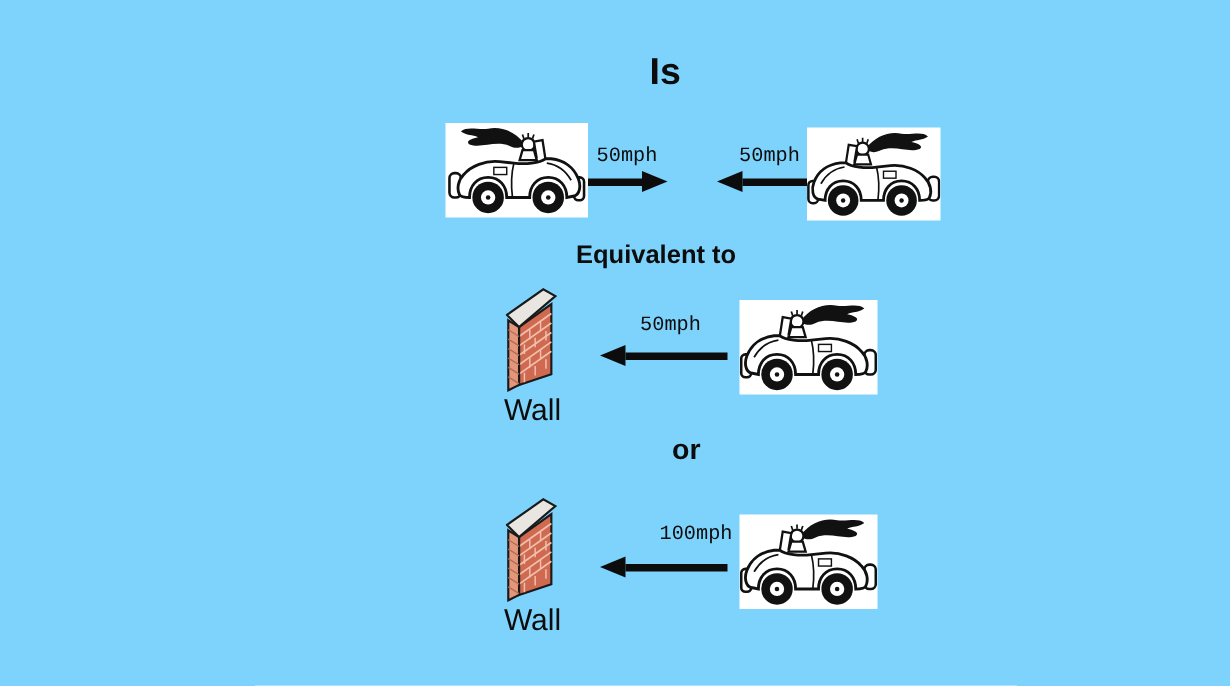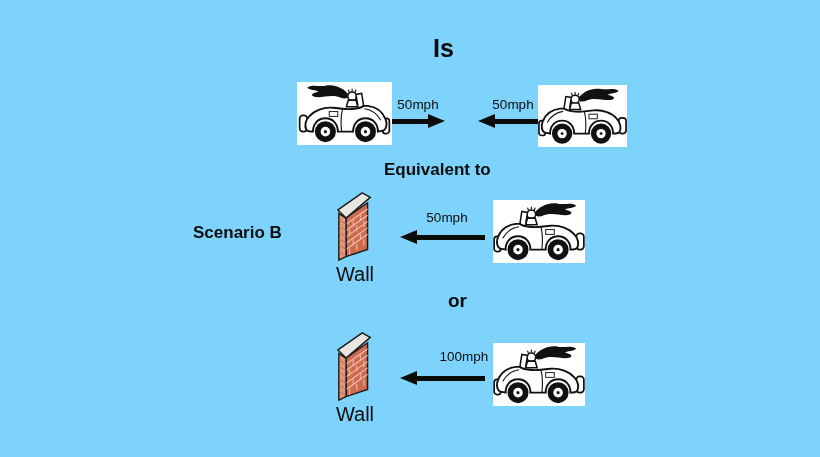--- a/index.html
+++ b/index.html
@@ -24,21 +24,21 @@
   #car-c       { left:493px; top:343px; width:92px; height:63px; }
   .flip { transform: scaleX(-1); }
   .arrow { position:absolute; display:flex; align-items:center; height:14px; }
   .arrow .shaft { flex:1; height:5px; background:#0c0c0c; }
   .arrow .head-l { width:0; height:0; border-top:7px solid transparent; border-bottom:7px solid transparent; border-right:17px solid #0c0c0c; }
   .arrow .head-r { width:0; height:0; border-top:7px solid transparent; border-bottom:7px solid transparent; border-left:17px solid #0c0c0c; }
   #arrow-a1 { left:392px; top:114px; width:53px; }
   #arrow-a2 { left:478px; top:114px; width:62px; }
   #arrow-b  { left:400px; top:230px; width:85px; }
   #arrow-c  { left:400px; top:371px; width:85px; }
-  .speed { position:absolute; font-size:13.5px; width:64px; text-align:center; white-space:nowrap; }
+  .speed { position:absolute; font-size:13.5px; width:64px; text-align:center; white-space:nowrap;font-family:Liberation Mono, monospace; }
   #speed-a1 { left:386px; top:97px; }
   #speed-a2 { left:481px; top:97px; }
   #speed-b  { left:415px; top:210px; }
   #speed-c  { left:432px; top:349px; }
   .wall-box { position:absolute; width:36px; height:70px; }
   .wall-box svg { width:100%; height:100%; display:block; }
   #wall-b { left:337px; top:192px; }
   #wall-c { left:337px; top:332px; }
   .wall-label { position:absolute; font-size:20px; width:60px; text-align:center; }
   #wall-label-b { left:325px; top:263px; }
@@ -108,21 +108,20 @@
   <div class="arrow" id="arrow-a2">
     <div class="head-l"></div>
     <div class="shaft"></div>
   </div>
   <div class="card" id="car-a-right">
     <svg>
         <use href="#car"></use>
       </svg>
   </div>
 
-  <div class="scenario-label" id="sb-label">Scenario B</div>
   <div class="wall-box" id="wall-b">
     <svg>
         <use href="#wall"></use>
       </svg>
   </div>
   <div class="wall-label" id="wall-label-b">Wall</div>
   <div class="speed" id="speed-b">50mph</div>
   <div class="arrow" id="arrow-b">
     <div class="head-l"></div>
     <div class="shaft"></div>

